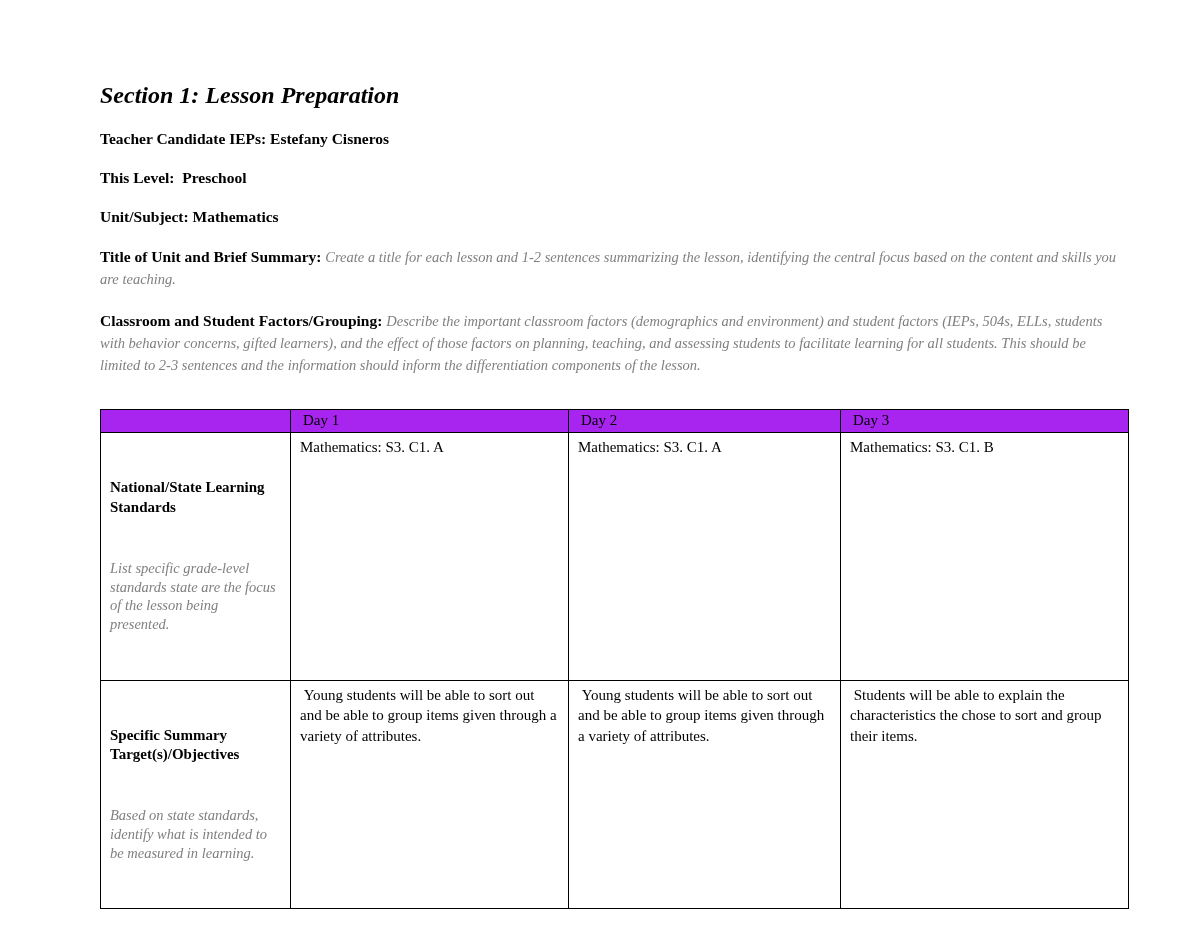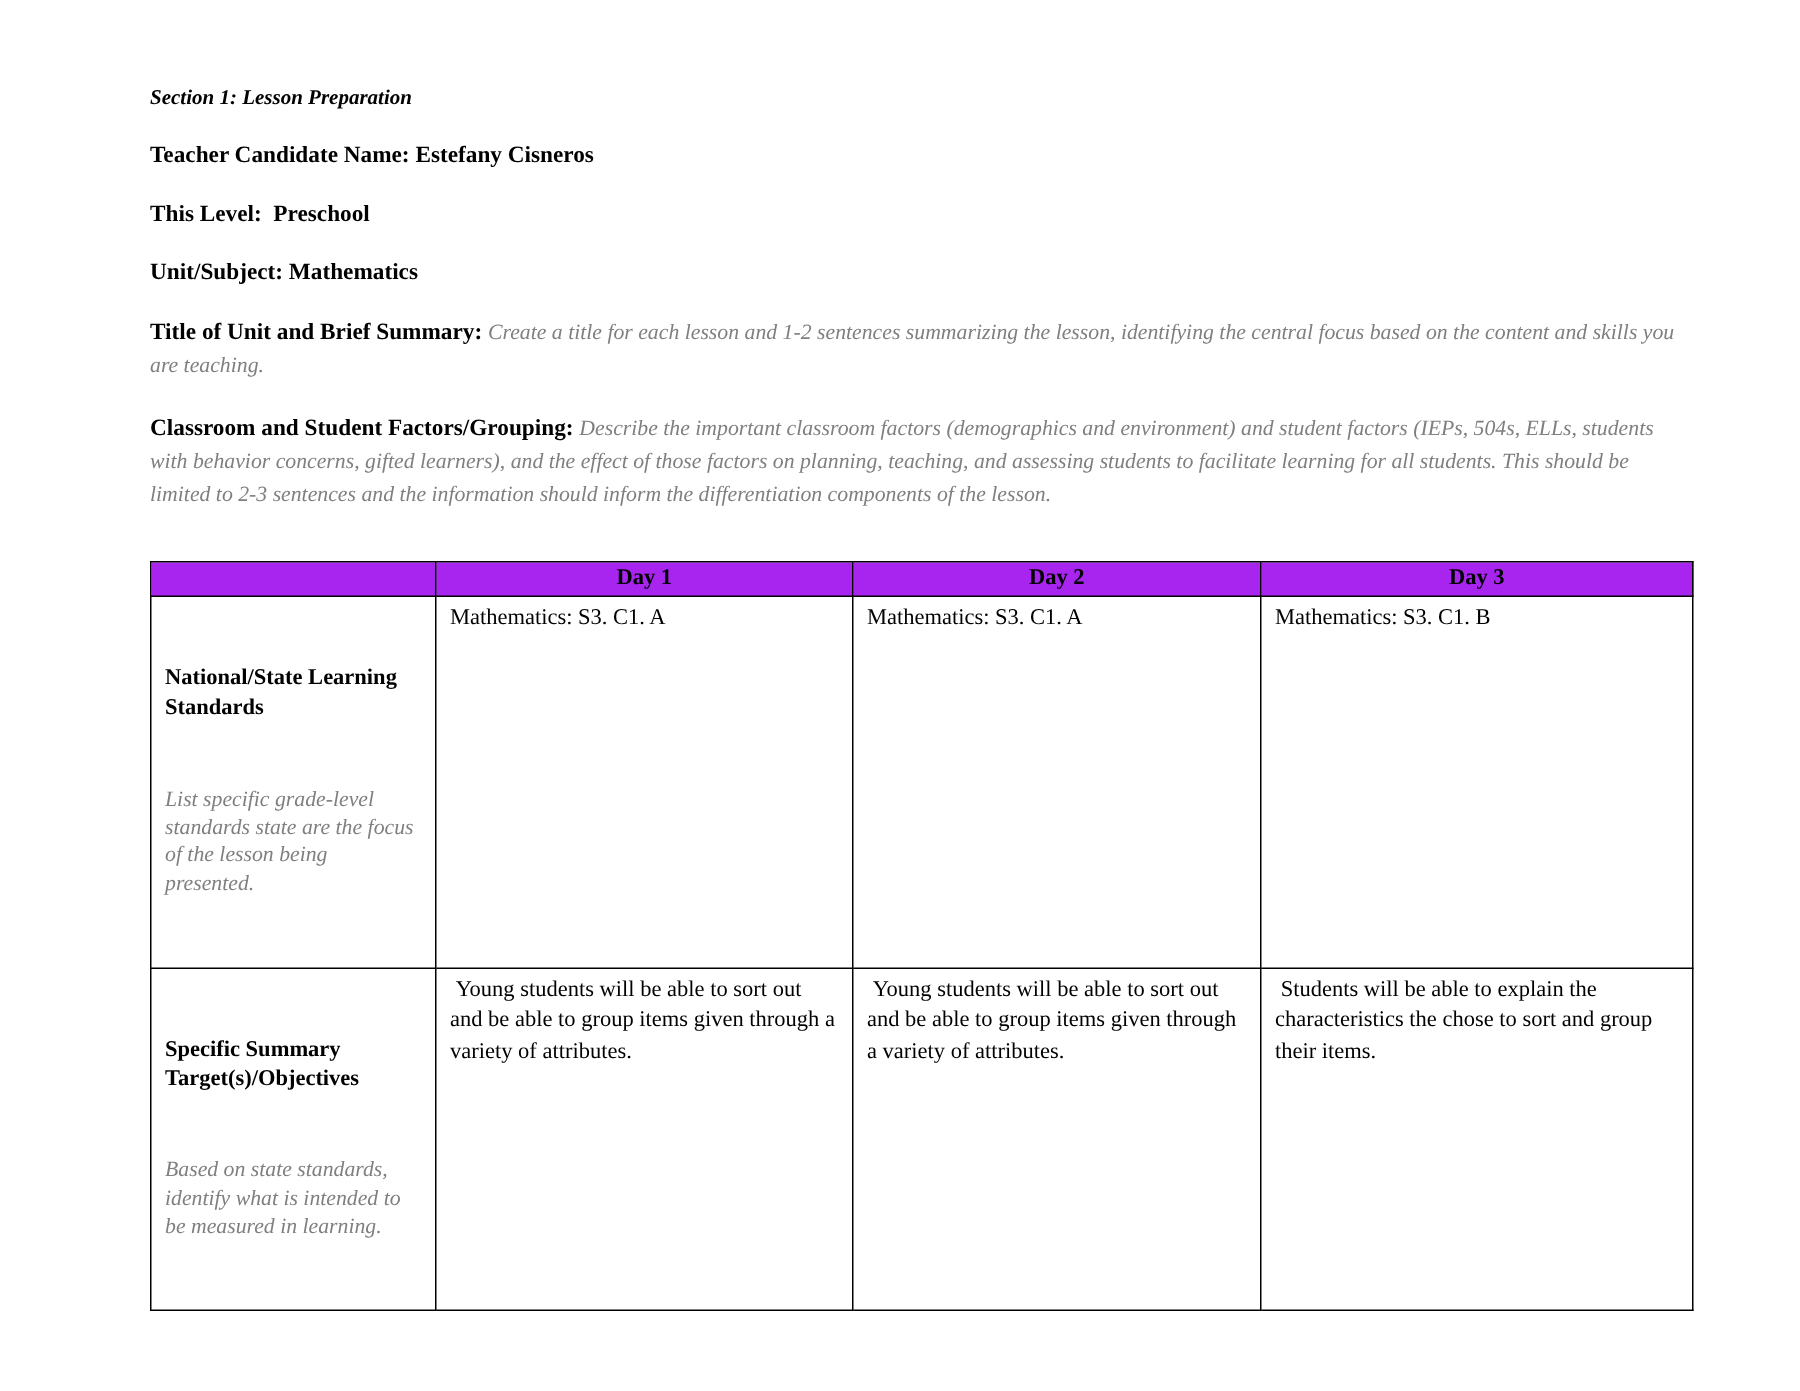--- a/index.html
+++ b/index.html
@@ -23,43 +23,44 @@
   }
   .college { font-size:15px; white-space:pre; }
   .template-title {
     font-size:15.5px; white-space:pre;
     border-bottom:2px solid #000;
     padding-bottom:2px; margin-top:4px;
   }
 
   
   .section-heading {
-    font-size:14px; font-weight:bold; font-style:italic;
+    font-size:24px; font-weight:bold; font-style:italic;
+    margin-top:24px;
   }
   .info-line {
     font-weight:bold; font-size:15.5px;
     margin-top:21px; white-space:pre-wrap;
   }
   .field-para { margin-top:20px; font-size:15.5px; line-height:1.42; }
   .field-label { font-weight:bold; }
   .field-desc {
     color:var(--muted-text,#7f7f7f);
     font-style:italic; font-size:14.5px;
   }
 
   
   .plan-table {
     border-collapse:collapse; margin-top:33px;
     width:1028px; table-layout:fixed;
   }
   .plan-table th, .plan-table td { border:1px solid #000; vertical-align:top; }
   .plan-table thead th {
     background:var(--table-header-bg,#a825f0);
-    font-size:15px; font-weight:bold; text-align:center;
-    height:23px; padding:2px 0;
+    font-size:15px; font-weight:normal; text-align:left;
+    height:23px; padding:2px 12px;
   }
   .plan-table td {
     padding:4px 9px 4px 9px;
     font-size:15px; line-height:1.38;
     white-space:pre-wrap;
     margin-left:28px;
   }
   tr.r1 { height:114px; }
   tr.r2 { height:98px; }
   .row-label { display:block; font-weight:bold; font-size:15px; line-height:1.3; }
@@ -69,21 +70,21 @@
   }
 </style>
 </head>
 <body>
 
 <div class="page">
 
 
   <h1 class="section-heading">Section 1: Lesson Preparation</h1>
 
-  <p class="info-line">Teacher Candidate Name: Estefany Cisneros</p>
+  <p class="info-line">Teacher Candidate IEPs: Estefany Cisneros</p>
   <p class="info-line">This Level:  Preschool</p>
   <p class="info-line">Unit/Subject: Mathematics</p>
 
   <p class="field-para">
     <span class="field-label">Title of Unit and Brief Summary:</span>
     <span class="field-desc">Create a title for each lesson and 1-2 sentences summarizing the lesson, identifying the central focus based on the content and skills you are teaching.</span>
   </p>
 
   <p class="field-para">
     <span class="field-label">Classroom and Student Factors/Grouping:</span>

